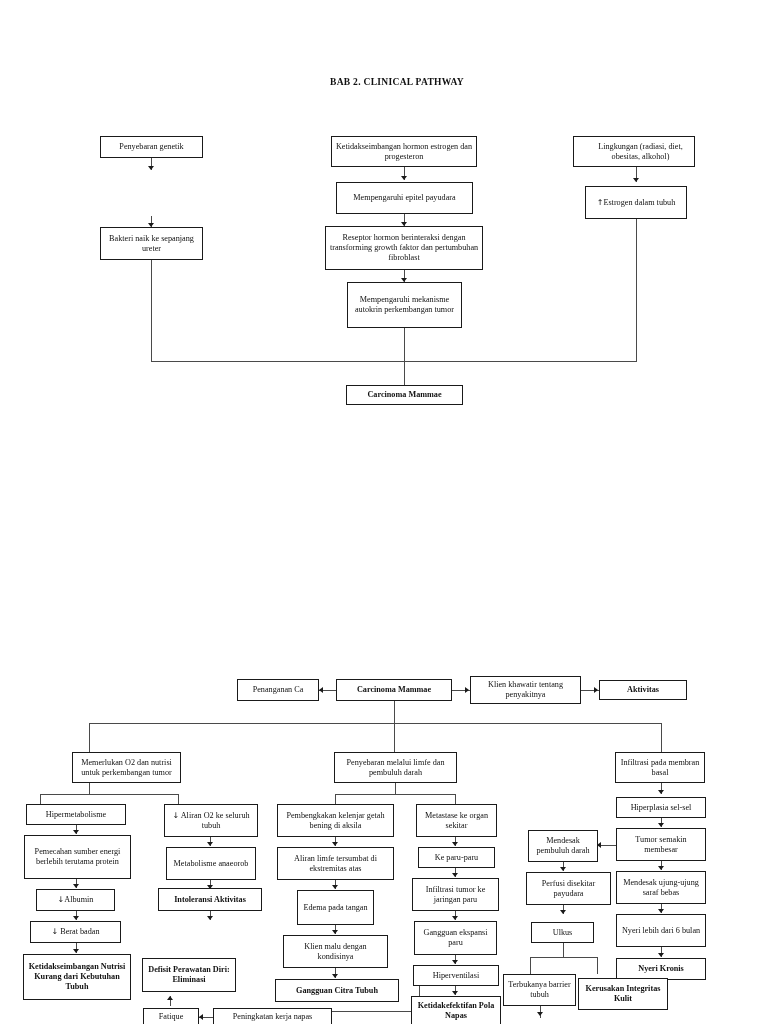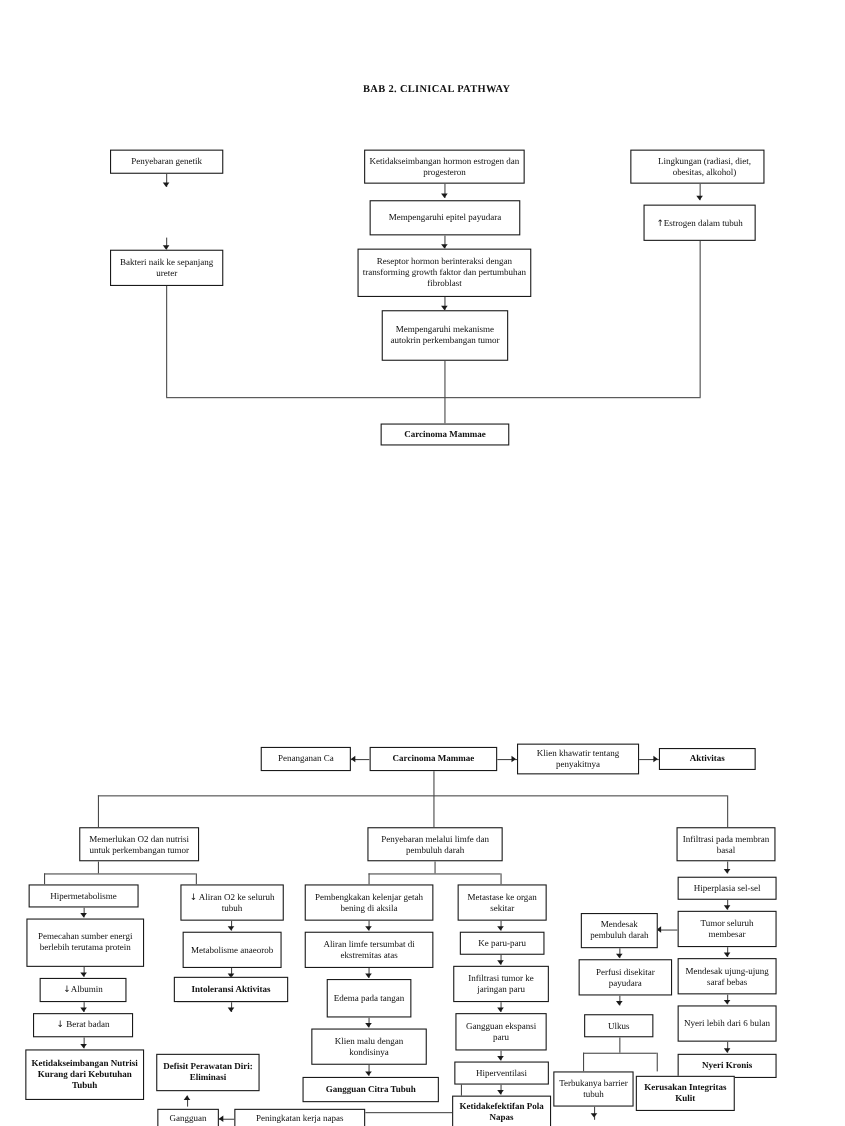--- a/index.html
+++ b/index.html
@@ -247,21 +247,21 @@
     <span class="txt">Intoleransi Aktivitas</span>
   </div>
 
   <div class="node bold" style="left:142px; top:958px; width:94px; height:34px;">
     <span class="txt">Defisit Perawatan Diri: Eliminasi</span>
   </div>
   <div class="ln v" style="left:170px; top:996px; height:10px;"></div>
   <div class="ah up" style="left:167px; top:996px;"></div>
 
   <div class="node" style="left:143px; top:1008px; width:56px; height:18px;">
-    <span class="txt">Gangguan</span>
+    <span class="txt">Fatique</span>
   </div>
   <div class="ln h" style="left:199px; top:1017px; width:14px;"></div>
   <div class="ah left" style="left:199px; top:1014px;"></div>
 
   <div class="node" style="left:213px; top:1008px; width:119px; height:18px;">
     <span class="txt">Peningkatan kerja napas</span>
   </div>
   <div class="ln h" style="left:332px; top:1011px; width:87px;"></div>
   <div class="ln v" style="left:419px; top:968px; height:43px;"></div>
   <div class="ln h" style="left:419px; top:968px; width:22px;"></div>
@@ -336,21 +336,21 @@
   <div class="ln v" style="left:661px; top:783px; height:11px;"></div>
   <div class="ah down" style="left:658px; top:790px;"></div>
 
   <div class="node" style="left:616px; top:797px; width:90px; height:21px;">
     <span class="txt">Hiperplasia sel-sel</span>
   </div>
   <div class="ln v" style="left:661px; top:818px; height:9px;"></div>
   <div class="ah down" style="left:658px; top:823px;"></div>
 
   <div class="node" style="left:616px; top:828px; width:90px; height:33px;">
-    <span class="txt">Tumor seluruh membesar</span>
+    <span class="txt">Tumor semakin membesar</span>
   </div>
   <div class="ln v" style="left:661px; top:861px; height:9px;"></div>
   <div class="ah down" style="left:658px; top:866px;"></div>
 
   <div class="node" style="left:616px; top:871px; width:90px; height:33px;">
     <span class="txt">Mendesak ujung-ujung saraf bebas</span>
   </div>
   <div class="ln v" style="left:661px; top:904px; height:9px;"></div>
   <div class="ah down" style="left:658px; top:909px;"></div>
 

